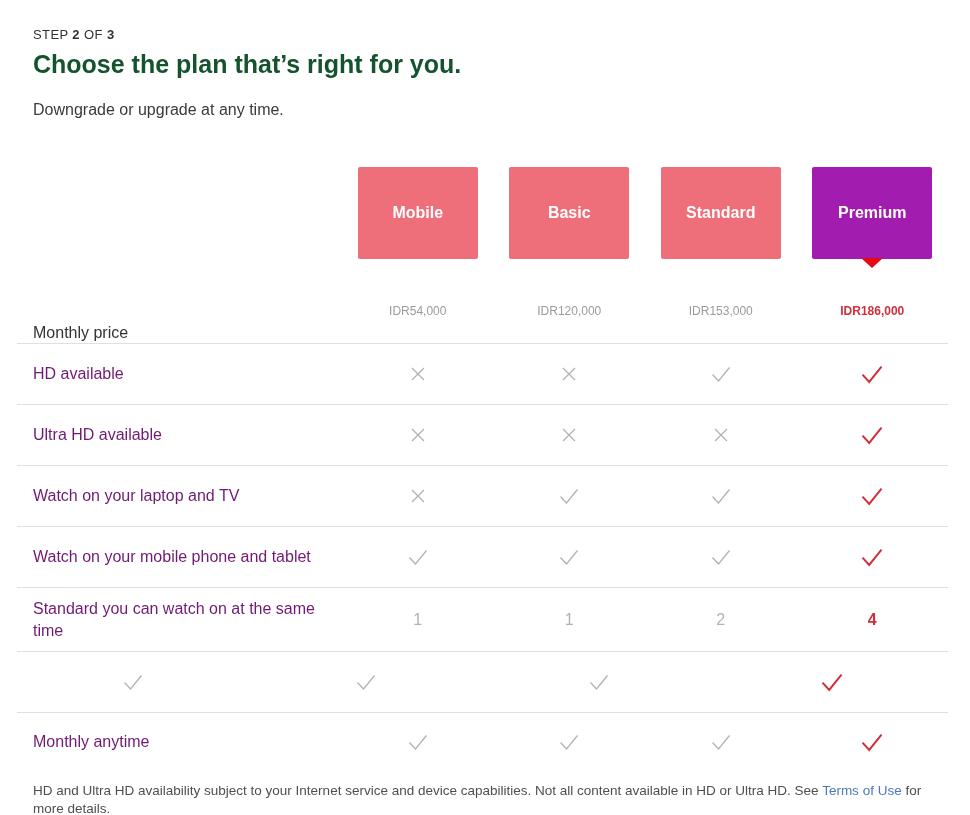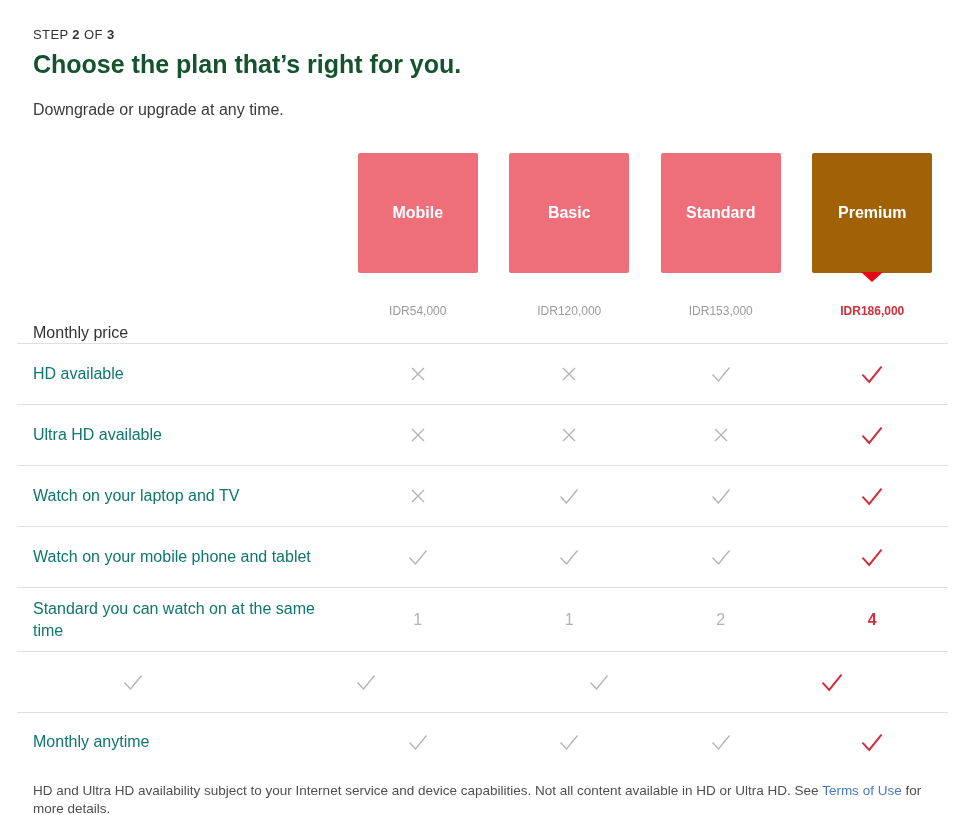--- a/index.html
+++ b/index.html
@@ -20,31 +20,31 @@
   .subtitle { font-size: 16px; margin-top: 22px; color: #3a3a3a; }
 
   
   .grid-row { display: flex; margin: 0 22px 0 17px; }
   .label-col { width: 325px; padding-left: 16px; }
   .val-col { flex: 1; display: flex; align-items: center; justify-content: center; text-align: center; }
 
   
   .plans-row { margin-top: 34px; height: 120px; }
   .plan-box {
-    width: 120px; height: 120px;
+    width: 120px; height: 92px;
     background: #ee6e7a;
     border-radius: 2px;
     color: #ffffff;
     font-weight: bold;
     font-size: 16px;
     display: flex; align-items: center; justify-content: center;
     position: relative;
     cursor: pointer;
   }
-  .plan-box.selected { background: #a16207; }
+  .plan-box.selected { background: #a21caf; }
   .plan-box.selected::after {
     content: "";
     position: absolute;
     bottom: -9px; left: 50%;
     transform: translateX(-50%);
     width: 0; height: 0;
     border-left: 11px solid transparent;
     border-right: 11px solid transparent;
     border-top: 10px solid #e50914;
   }
@@ -52,21 +52,21 @@
   
   .price-row { height: 70px; align-items: center; padding-top: 6px; }
   .price-row .label-col { font-size: 16px; color: #333; margin-top: 43px; }
   .price-val { font-size: 12px; color: #9b9b9b; }
   .val-col.premium .price-val { color: #d22f3a; font-weight: bold; }
 
   
   .feature-row { height: 61px; align-items: center; border-top: 1px solid #e0e0e0; }
   .feature-row.tall { height: 64px; }
   .feature-row.last { height: 58px; }
-  .feature-row .label-col { font-size: 16px; color: #0f766e; line-height: 1.35; }
+  .feature-row .label-col { font-size: 16px; color: #701a75; line-height: 1.35; }
   .cell { color: #b2b2b2; font-size: 16px; }
   .cell svg { display: block; }
   .val-col.premium .cell { color: #d22f3a; font-weight: bold; font-size: 16px; }
   .val-col.premium .cell svg { transform: scale(1.12); }
   .val-col.premium .cell svg path { stroke-width: 1.8px; }
 
   
   .footer {
     margin: 12px 22px 0 17px;
     padding-left: 16px;

